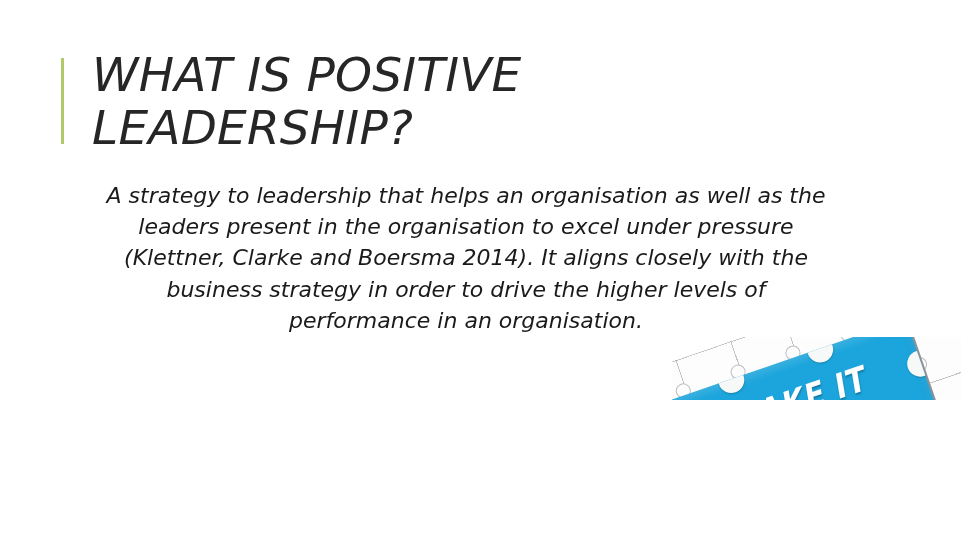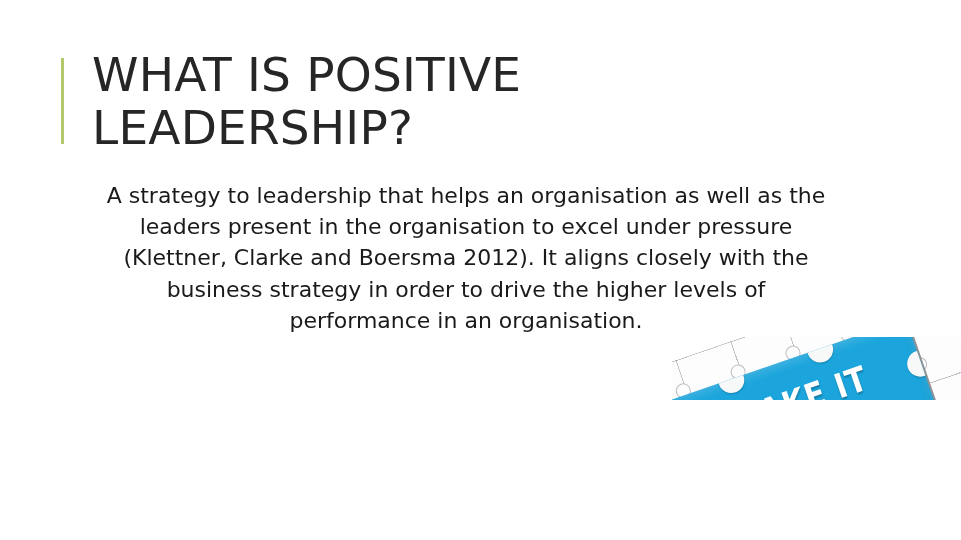--- a/index.html
+++ b/index.html
@@ -7,20 +7,21 @@
     padding: 0;
     background: #ffffff;
   }
   #slide {
     position: relative;
     width: 961px;
     height: 400px;
     background: #ffffff;
     overflow: hidden;
     font-family: "DejaVu Sans", "Liberation Sans", sans-serif;
+    font-style: italic;
   }
 
   
   #title-block {
     position: absolute;
     left: 61px;
     top: 48px;
     width: 720px;
     height: 110px;
   }
@@ -155,21 +156,21 @@
 </head>
 <body>
 
 <div id="slide">
 
   <div id="title-block">
     <div id="title-accent-bar"></div>
     <h1 id="slide-title">What is Positive Leadership?</h1>
   </div>
 
-  <p id="body-text">A strategy to leadership that helps an organisation as well as the leaders present in the organisation to excel under pressure (Klettner, Clarke and Boersma 2012). It aligns closely with the business strategy in order to drive the higher levels of performance in an organisation.</p>
+  <p id="body-text">A strategy to leadership that helps an organisation as well as the leaders present in the organisation to excel under pressure (Klettner, Clarke and Boersma 2014). It aligns closely with the business strategy in order to drive the higher levels of performance in an organisation.</p>
 
   <div id="puzzle-image">
 
     <div class="puzzle-grid">
       <div class="knob" style="left:48px;  top:24px;"></div>
       <div class="knob" style="left:106px; top:24px;"></div>
       <div class="knob" style="left:164px; top:24px;"></div>
       <div class="knob" style="left:222px; top:24px;"></div>
 
       <div class="knob" style="left:48px;  top:76px;"></div>

